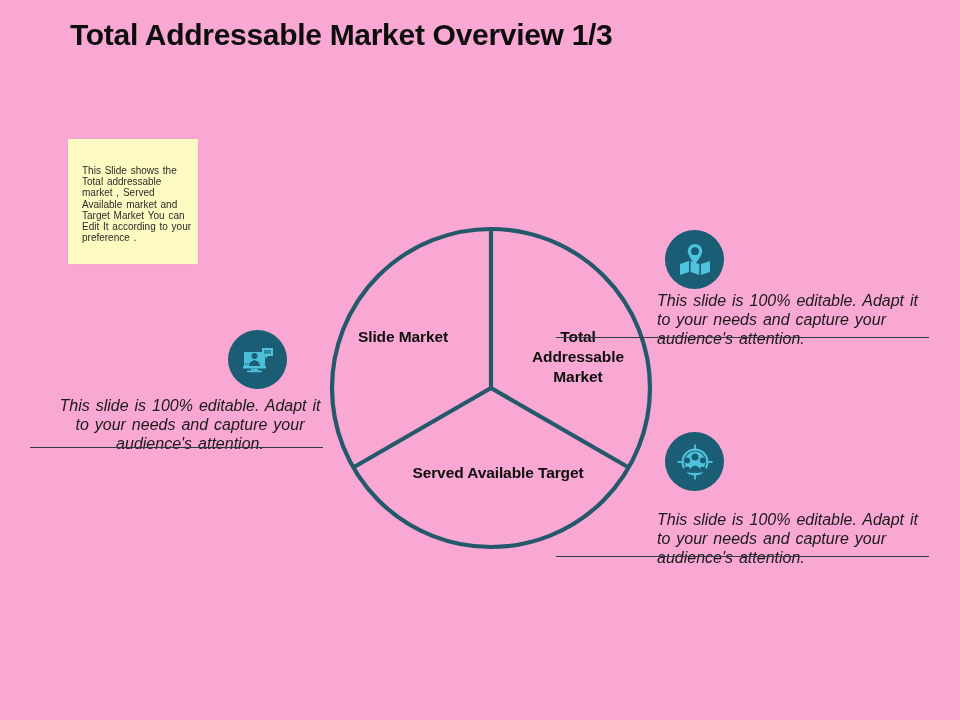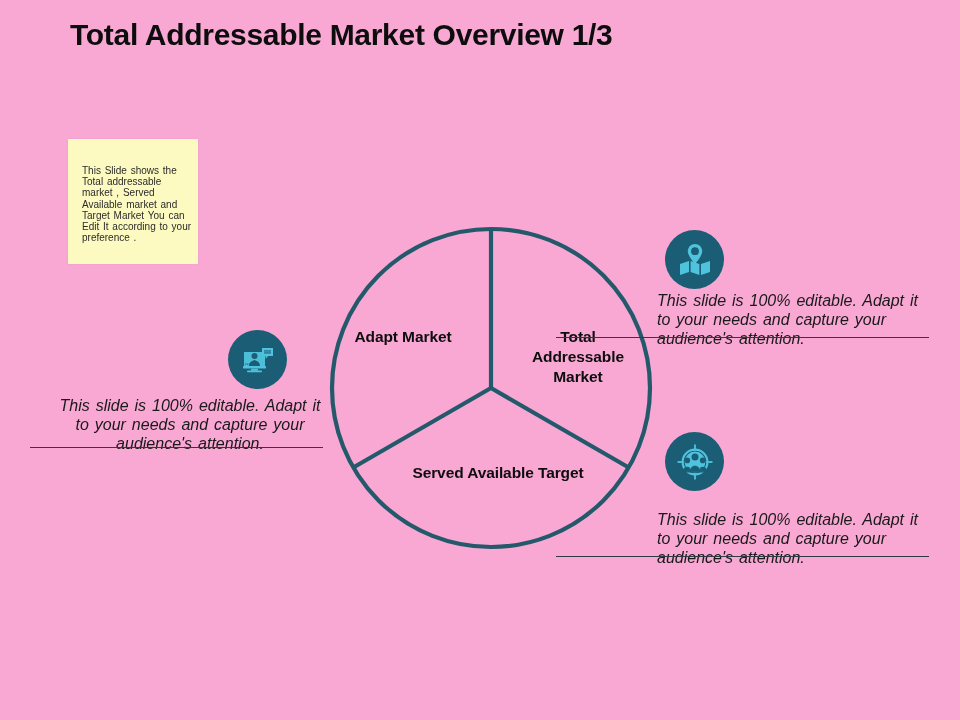--- a/index.html
+++ b/index.html
@@ -135,21 +135,21 @@
       <circle cx="173" cy="173" r="159" fill="none" stroke="#23596b" stroke-width="4.2"></circle>
 
       <line x1="173" y1="173" x2="173" y2="14" stroke="#23596b" stroke-width="4.2" stroke-linecap="butt"></line>
 
       <line x1="173" y1="173" x2="35.3" y2="252.5" stroke="#23596b" stroke-width="4.2" stroke-linecap="butt"></line>
 
       <line x1="173" y1="173" x2="310.7" y2="252.5" stroke="#23596b" stroke-width="4.2" stroke-linecap="butt"></line>
     </svg>
   </div>
 
-  <div class="seg-label label-target">Adapt Market</div>
+  <div class="seg-label label-target">Slide Market</div>
 
   <div class="seg-label label-tam">Total Addressable Market</div>
 
   <div class="seg-label label-sam">Served Available Target</div>
 
   <div class="icon-bubble bubble-left">
     <svg width="36" height="36" viewBox="0 0 36 36">
       <g fill="#4fc3dd">
 
         <path d="M4 10 h21 v14 H4z" opacity="0.95"></path>

